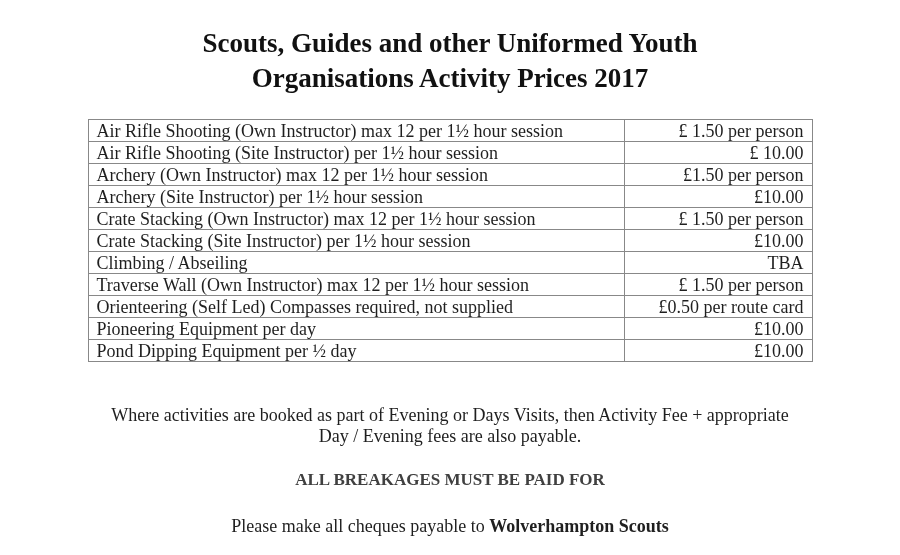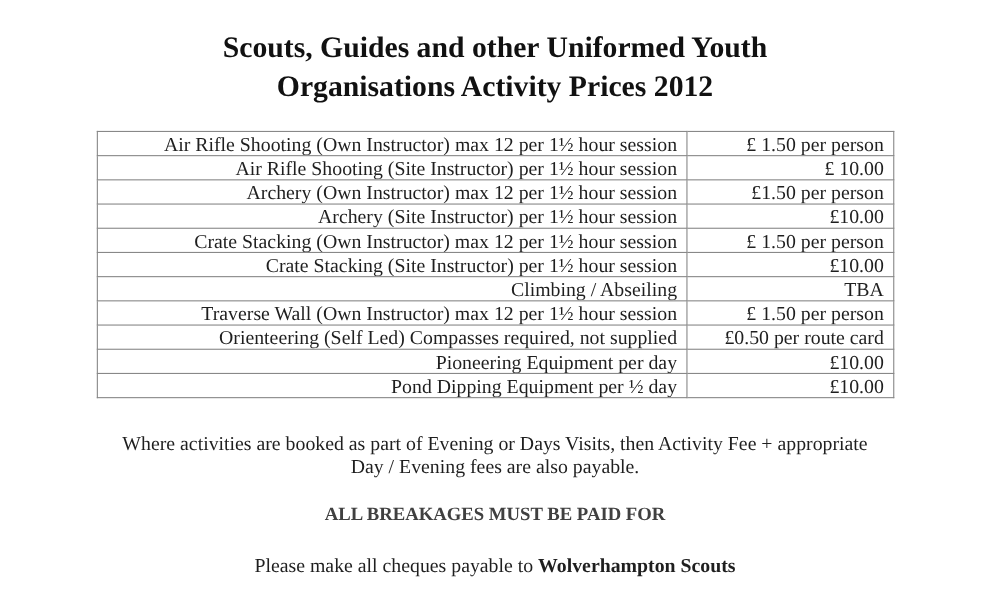--- a/index.html
+++ b/index.html
@@ -37,28 +37,28 @@
     border: 1px solid #888888;
     font-size: 18px;
     line-height: 20px;
     padding: 0 8px;
     height: 21px;
     white-space: nowrap;
     overflow: hidden;
   }
   td.act {
     width: 519px;
-    text-align: right;
+    text-align: left;
   }
   td.price {
     width: 171px;
     text-align: right;
   }
   .booking-note {
-    margin: 31px auto 0 auto;
+    margin: 43px auto 0 auto;
     width: 680px;
     text-align: center;
     font-size: 18px;
     line-height: 21px;
   }
   .breakages {
     margin-top: 23px;
     text-align: center;
     font-size: 17px;
     font-weight: bold;
@@ -72,21 +72,21 @@
     font-weight: bold;
   }
 </style>
 </head>
 <body>
 
 <div class="page">
 
   <div class="doc-title">
     <div>Scouts, Guides and other Uniformed Youth</div>
-    <div>Organisations Activity Prices 2012</div>
+    <div>Organisations Activity Prices 2017</div>
   </div>
 
   <table class="price-table">
     <tbody>
       <tr>
         <td class="act">Air Rifle Shooting (Own Instructor) max 12 per 1½ hour session</td>
         <td class="price">£ 1.50 per person</td>
       </tr>
       <tr>
         <td class="act">Air Rifle Shooting (Site Instructor) per 1½ hour session</td>

